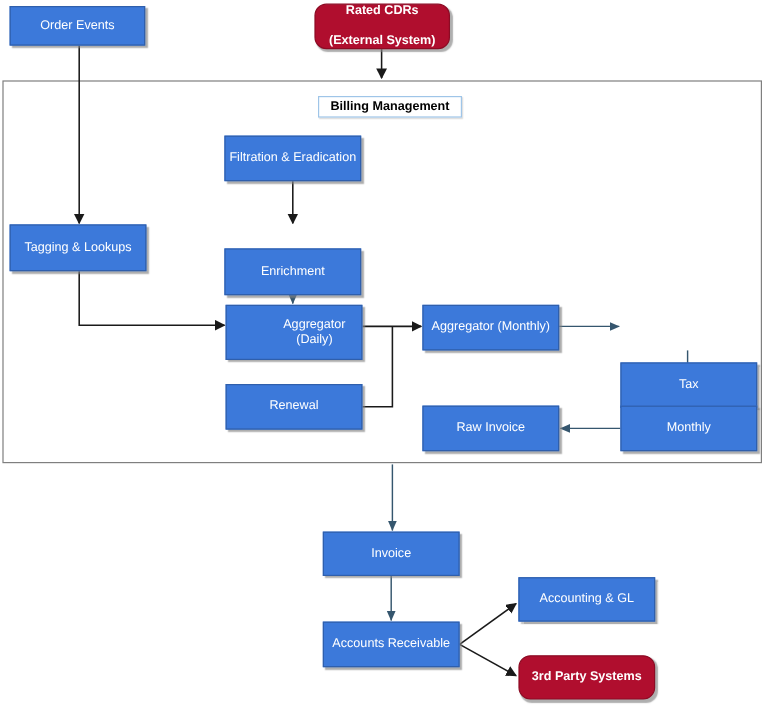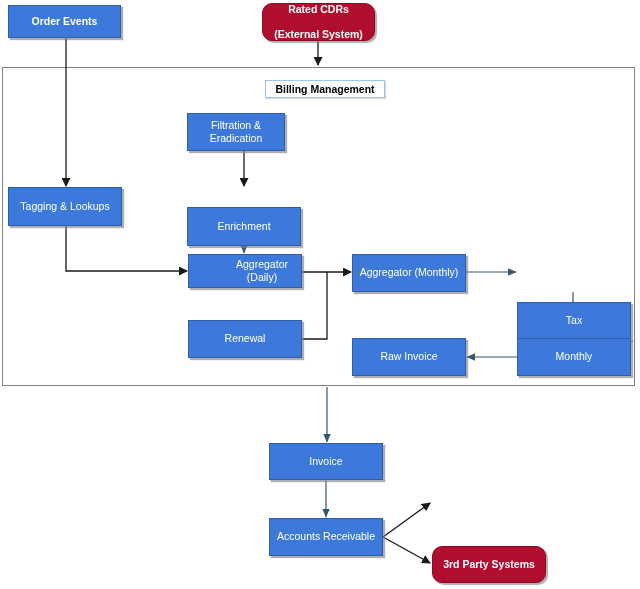--- a/index.html
+++ b/index.html
@@ -89,47 +89,48 @@
     <path class="arrow-black" marker-end="url(#ahb)" d="M302,272 H351"></path>
     <path class="arrow-slate" marker-end="url(#ahs)" d="M466,272 H516"></path>
     <path class="arrow-slate" marker-end="url(#ahs)" d="M573,292 V337"></path>
     <path class="arrow-slate" marker-end="url(#ahs)" d="M517,357 H467"></path>
     <path class="arrow-slate" marker-end="url(#ahs)" d="M327,387 V442"></path>
     <path class="arrow-slate" marker-end="url(#ahs)" d="M326,480 V517"></path>
     <path class="arrow-black" marker-end="url(#ahb)" d="M383,537 L430,503"></path>
     <path class="arrow-black" marker-end="url(#ahb)" d="M383,537 L430,563"></path>
   </svg>
 
-  <div class="node" style="left:8px; top:5px; width:113px; height:33px;font-weight:bold;">Order Events</div>
+  <div class="node" style="left:8px; top:5px; width:113px; height:33px;">Order Events</div>
 
   <div class="node red" style="left:262px; top:3px; width:113px; height:38px; flex-direction:column;gap:11px;">
     <span>Rated CDRs</span>
     <span>(External System)</span>
   </div>
 
   <div class="label-box" style="left:265px; top:80px; width:120px; height:18px;">Billing Management</div>
 
-  <div class="node" style="left:187px; top:113px; width:98px; height:38px;">Filtration &amp; Eradication</div>
+  <div class="node" style="left:187px; top:113px; width:114px; height:38px;">Filtration &amp; Eradication</div>
 
   <div class="node" style="left:8px; top:187px; width:114px; height:39px;">Tagging &amp; Lookups</div>
 
   <div class="node" style="left:187px; top:187px; width:114px; height:39px;margin-top:20px;">Enrichment</div>
 
-  <div class="node" style="left:188px; top:254px; width:114px; height:34px;padding-left:36px;">Aggregator (Daily)</div>
+  <div class="node" style="left:188px; top:254px; width:114px; height:46px;padding-left:36px;">Aggregator (Daily)</div>
 
   <div class="node" style="left:352px; top:254px; width:114px; height:38px;">Aggregator (Monthly)</div>
 
   <div class="node" style="left:517px; top:254px; width:114px; height:38px;margin-top:48px;">Tax</div>
 
   <div class="node" style="left:188px; top:320px; width:114px; height:38px;">Renewal</div>
 
   <div class="node" style="left:352px; top:338px; width:114px; height:38px;">Raw Invoice</div>
 
   <div class="node" style="left:517px; top:338px; width:114px; height:38px;">Monthly</div>
 
   <div class="node" style="left:269px; top:443px; width:114px; height:37px;">Invoice</div>
 
   <div class="node" style="left:269px; top:518px; width:114px; height:38px;">Accounts Receivable</div>
 
+  <div class="node" style="left:432px; top:481px; width:114px; height:37px;">Accounting &amp; GL</div>
 
   <div class="node red" style="left:432px; top:546px; width:114px; height:37px;">3rd Party Systems</div>
 
 </div>
 
 </body></html>

